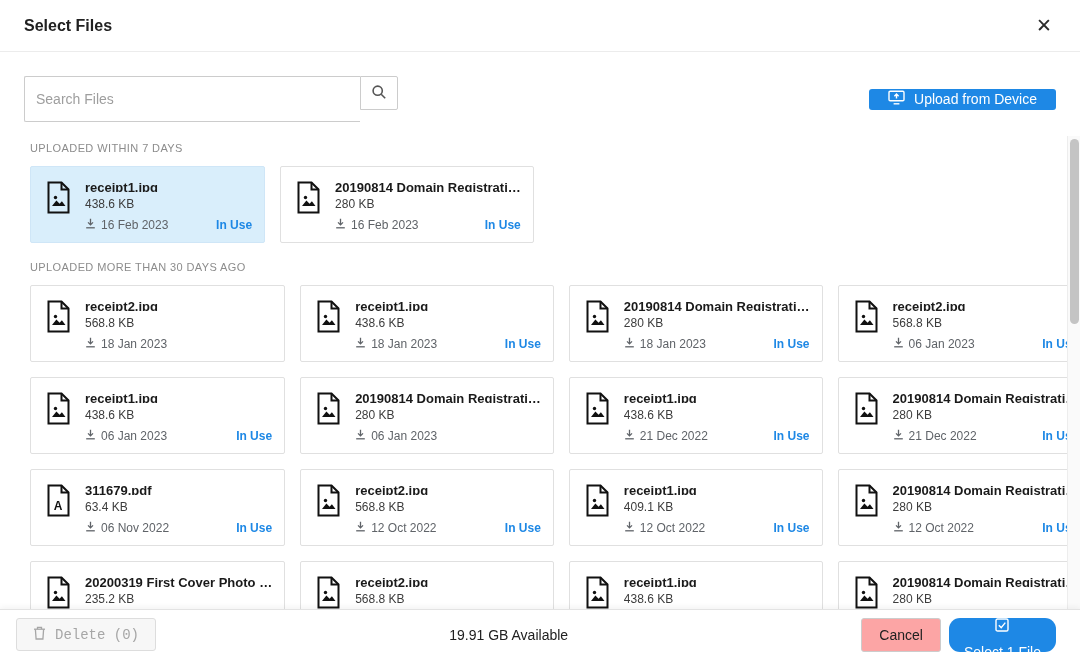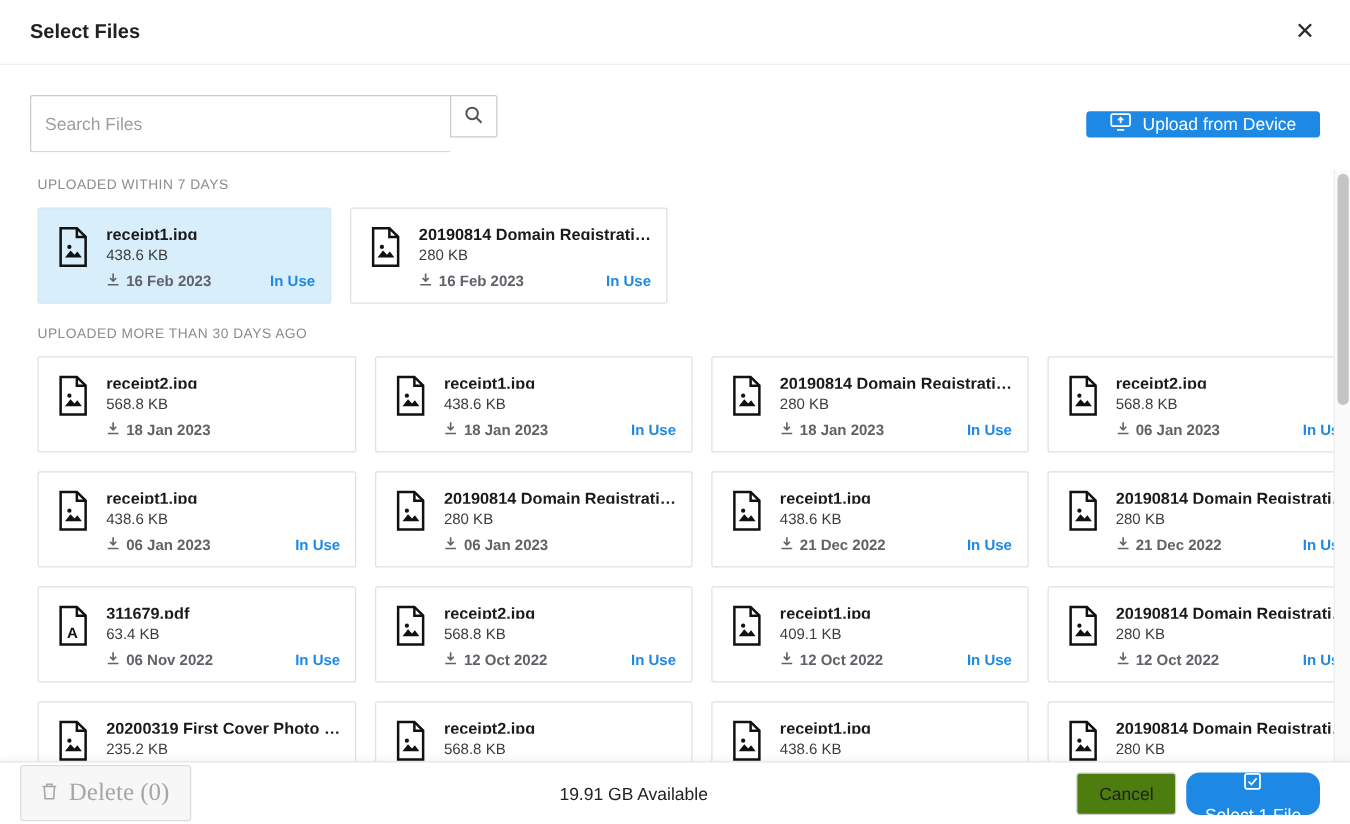--- a/index.html
+++ b/index.html
@@ -57,42 +57,42 @@
   }
   .card.selected { background:var(--selected-bg); border-color:#cfe6f7; }
   .file-icon { flex:0 0 auto; padding-top:1px; }
   .card .glyph-pdf { display:none; }
   .card.pdf .glyph-pdf { display:block; }
   .card.pdf .glyph-img { display:none; }
   .file-texts { flex:1; min-width:0; display:flex; flex-direction:column; }
   .file-name { font-size:13px; font-weight:bold; color:#1a1a1a; white-space:nowrap; overflow:hidden; }
   .file-size { font-size:12px; color:#3c3c3c; margin-top:5px; }
   .meta { display:flex; justify-content:space-between; align-items:center; margin-top:7px; }
-  .meta-left { display:flex; align-items:center; gap:5px; font-size:12px; color:#5f6368;font-weight:bold; }
+  .meta-left { display:flex; align-items:center; gap:5px; font-size:12px; color:#5f6368; }
   .in-use { color:var(--accent); font-size:12px; font-weight:bold; }
 
   
   .scrollbar { position:absolute; top:0; right:0; bottom:0; width:13px; background:#fafafa; border-left:1px solid #ededed; }
   .scroll-thumb { position:absolute; top:3px; left:2px; width:9px; height:185px; background:#c4c4c4; border-radius:5px; }
 
   
   .footer {
     height:50px; border-top:1px solid #e3e3e3; background:#fff;
     display:flex; align-items:center; padding:0 16px;
     box-shadow:0 -2px 6px rgba(0,0,0,.05); position:relative; z-index:2;
   }
   .delete-btn {
-    display:flex; align-items:center; gap:9px; height:45px; padding:0 16px;
-    border:1px solid #ddd; background:#f7f7f7; color:#a6a6a6; font-size:20px;
-    border-radius:3px; font-family:Liberation Serif, serif;
+    display:flex; align-items:center; gap:9px; height:33px; padding:0 16px;
+    border:1px solid #ddd; background:#f7f7f7; color:#a6a6a6; font-size:14px;
+    border-radius:3px; font-family:Liberation Mono, monospace;
   }
   .storage { flex:1; text-align:center; font-size:14px; color:#212121; }
   .footer-right { display:flex; align-items:center; gap:8px; padding-right:8px; }
   .cancel-btn {
-    height:34px; padding:0 17px; border:1px solid #ccc; background:#4d7c0f; color:#212121;
+    height:34px; padding:0 17px; border:1px solid #ccc; background:#fca5a5; color:#212121;
     font-size:14px; border-radius:3px; cursor:pointer; font-family:"Liberation Sans", sans-serif;
   }
   .select-btn {
     height:34px; padding:0 15px; border:none; background:var(--accent); color:#fff;
     font-size:14px; border-radius:11px; cursor:pointer; display:flex; align-items:center; gap:9px;
     font-family:"Liberation Sans", sans-serif;
     flex-direction:column;
   }
 </style>
 </head>

